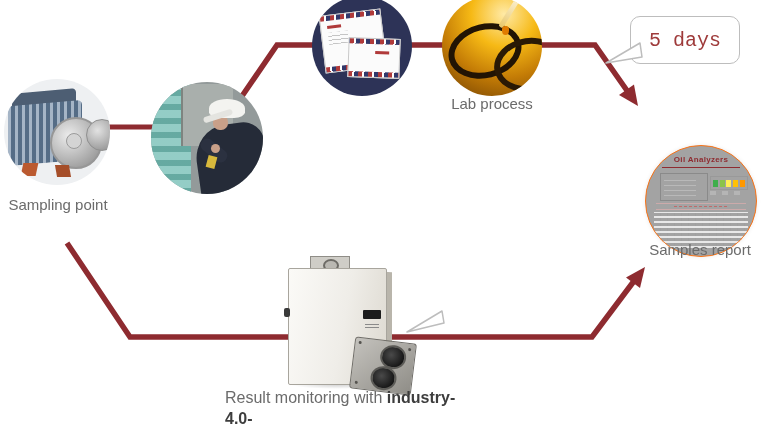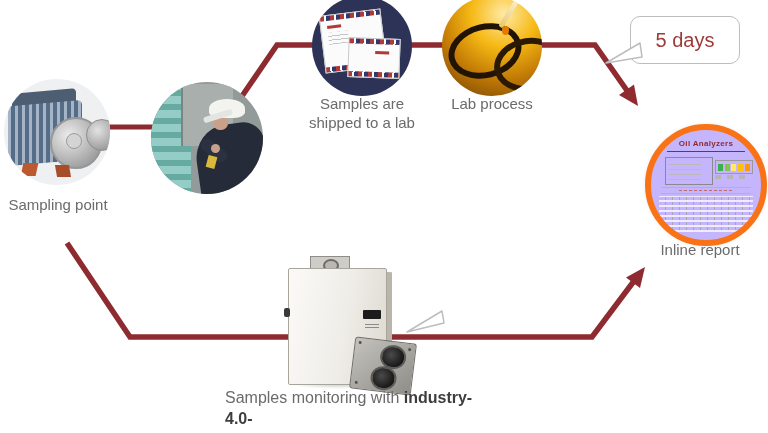--- a/index.html
+++ b/index.html
@@ -44,21 +44,21 @@
   .bx-label{background:#b03a3a;width:14px;height:3px;}
   .bx-lines{background:repeating-linear-gradient(0deg,#c5c5c5 0 1px,transparent 1px 4px);width:20px;height:12px;}
   
   .c-lab{left:442px;top:-4px;width:100px;height:100px;
     background:radial-gradient(circle at 62% 18%,#ffeaa6 0%,#f6b915 32%,#c47c06 62%,#6d3d03 100%);}
   .lab-ring1{left:6px;top:28px;width:62px;height:42px;border:6px solid #221404;border-radius:50%;transform:rotate(-14deg);}
   .lab-ring2{left:52px;top:42px;width:58px;height:42px;border:6px solid #2a1905;border-radius:50%;transform:rotate(-8deg);}
   .lab-pipette{left:66px;top:-4px;width:5px;height:38px;background:linear-gradient(#ffffffcc,#e9c86a);transform:rotate(32deg);border-radius:2px;}
   .lab-drop{left:60px;top:30px;width:7px;height:9px;border-radius:50% 50% 60% 60%;background:#e07b00;}
   
-  .c-report{left:645px;top:124px;width:110px;height:110px;background:#c4b5fd;border:6px solid #f97316;
+  .c-report{left:645px;top:145px;width:110px;height:110px;background:#a3a3a3;border:1px solid #f97316;
     box-shadow:0 0 4px rgba(0,0,0,.08);}
   .rep-title{left:0;top:9px;width:110px;text-align:center;font-size:8px;font-weight:bold;color:#8e2b30;letter-spacing:.3px;}
   .rep-rule{left:16px;top:21px;width:78px;height:1px;background:#8e2b30;}
   .rep-addr{left:14px;top:27px;width:46px;height:26px;border:1px solid #8a8a8a;
     background:repeating-linear-gradient(0deg,transparent 0 2px,#b9b9b9 2px 3px,transparent 3px 5px);background-size:70% 100%;background-repeat:no-repeat;background-position:3px 3px;}
   .rep-scale{left:64px;top:30px;width:34px;height:12px;border:1px solid #999;display:flex;align-items:center;justify-content:space-around;padding:0 1px;}
   .rep-scale span{position:static;width:5px;height:7px;display:block;}
   .rep-scale-labels{left:64px;top:45px;width:34px;height:4px;
     background:repeating-linear-gradient(90deg,#b5b5b5 0 6px,transparent 6px 12px);}
   .rep-banner{left:10px;top:57px;width:90px;height:5px;border-top:1px solid #caa;border-bottom:1px solid #caa;
@@ -70,21 +70,21 @@
   .label{position:absolute;z-index:2;color:#6b6b6b;font-size:15px;line-height:1.25;text-align:center;}
   .lbl-sampling{left:-5px;top:196px;width:126px;}
   .lbl-tech{left:142px;top:196px;width:130px;}
   .lbl-boxes{left:297px;top:95px;width:130px;}
   .lbl-lab{left:427px;top:95px;width:130px;}
   .lbl-report{left:638px;top:241px;width:124px;}
   .caption{position:absolute;left:225px;top:388px;width:250px;z-index:2;color:#6b6b6b;font-size:16px;line-height:1.3;}
   .caption b{color:#3d3d3d;}
   
   .bubble{position:absolute;z-index:3;background:#fff;border:1.5px solid #bdbdbd;border-radius:10px;
-    display:flex;align-items:center;justify-content:center;color:#9e3a3a;}
+    display:flex;align-items:center;justify-content:center;color:#9e3a3a;font-family:Liberation Mono, monospace;}
   .bub-5days{left:630px;top:16px;width:108px;height:46px;font-size:20px;}
   .bub-realtime{left:430px;top:282px;width:103px;height:48px;font-size:18px;}
   .tail{position:absolute;z-index:4;}
   .tail-5days{left:600px;top:38px;}
   .tail-realtime{left:402px;top:306px;}
   
   .device{position:absolute;left:280px;top:246px;width:145px;height:145px;z-index:2;}
   .device *{position:absolute;}
   .dev-shadow{left:10px;top:134px;width:95px;height:9px;border-radius:50%;
     background:radial-gradient(ellipse,rgba(0,0,0,.18),rgba(0,0,0,0) 70%);}
@@ -154,21 +154,20 @@
       <div class="bx-stripe" style="bottom:0;"></div>
       <div class="bx-label" style="left:6px;top:10px;"></div>
       <div class="bx-lines" style="left:6px;top:17px;"></div>
     </div>
     <div class="bx bx2">
       <div class="bx-stripe" style="top:0;"></div>
       <div class="bx-stripe" style="bottom:0;"></div>
       <div class="bx-label" style="left:26px;top:12px;"></div>
     </div>
   </div>
-  <div class="label lbl-boxes">Samples are shipped to a lab</div>
 
   <div class="circle c-lab">
     <div class="lab-ring1"></div>
     <div class="lab-ring2"></div>
     <div class="lab-pipette"></div>
     <div class="lab-drop"></div>
   </div>
   <div class="label lbl-lab">Lab process</div>
 
   <div class="bubble bub-5days">
@@ -186,21 +185,21 @@
       <span style="background:#3fae4c"></span>
       <span style="background:#8bc34a"></span>
       <span style="background:#ffee58"></span>
       <span style="background:#ffc107"></span>
       <span style="background:#ff9800"></span>
     </div>
     <div class="rep-scale-labels"></div>
     <div class="rep-banner"></div>
     <div class="rep-cols"></div>
   </div>
-  <div class="label lbl-report">Inline report</div>
+  <div class="label lbl-report">Samples report</div>
 
   <div class="device">
     <div class="dev-shadow"></div>
     <div class="dev-side"></div>
     <div class="dev-sensor">
       <div class="dev-fan"></div>
       <div class="dev-sensor-label"></div>
     </div>
     <div class="dev-beacon"></div>
     <div class="dev-beacon-base"></div>
@@ -216,17 +215,17 @@
       <div class="dev-screw" style="left:53px;top:4px;"></div>
       <div class="dev-screw" style="left:4px;top:43px;"></div>
     </div>
   </div>
 
   <svg class="tail tail-realtime" width="44" height="30">
     <path d="M40,5 L5,26 L42,17 Z" fill="#fff" stroke="#bdbdbd" stroke-width="1.5" stroke-linejoin="round"></path>
   </svg>
 
   <div class="caption">
-    <span>Samples monitoring with </span><b>industry-4.0-</b><br>
+    <span>Result monitoring with </span><b>industry-4.0-</b><br>
     <b>ready process control sensors</b>
   </div>
 
 </div>
 
 </body></html>

